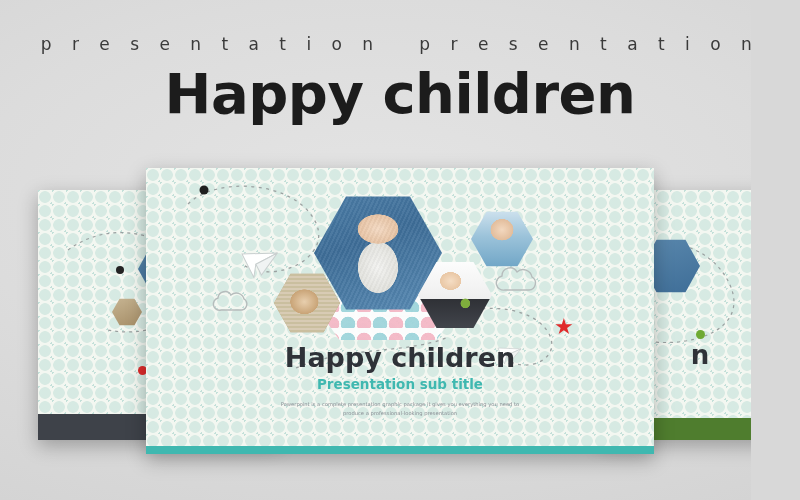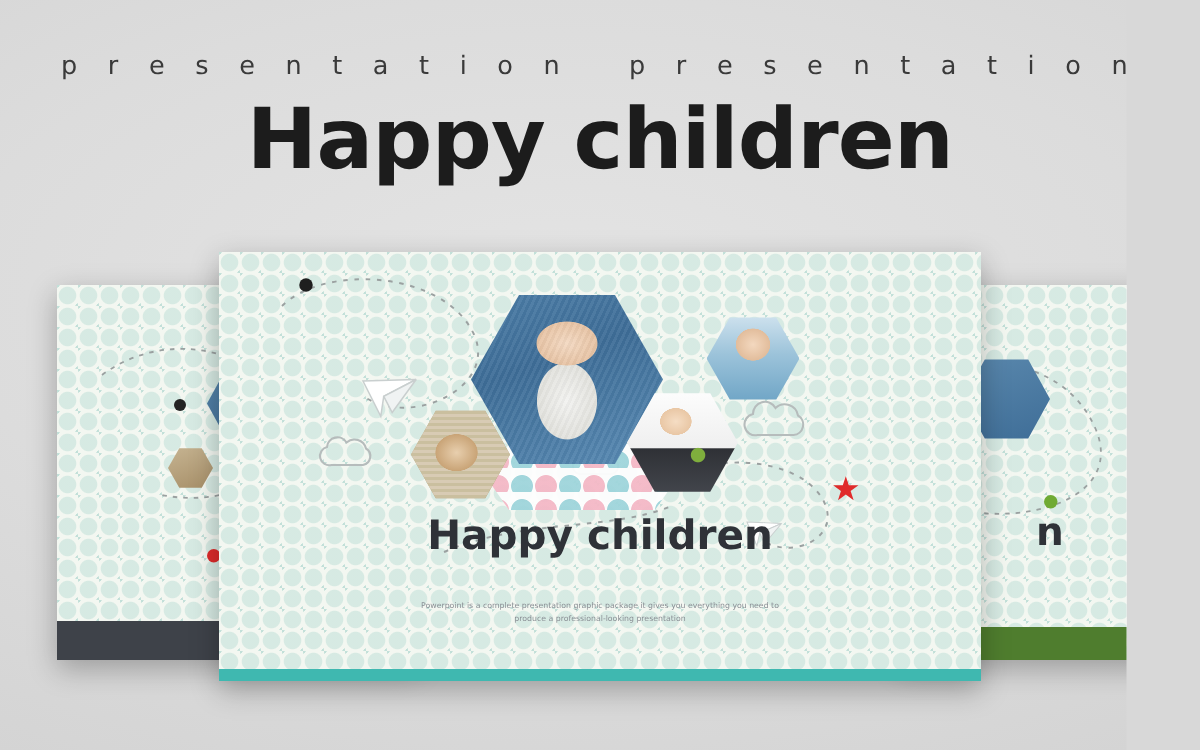--- a/index.html
+++ b/index.html
@@ -349,18 +349,19 @@
     <div class="hex" id="hex-mid">
       <div class="hex-inner"></div>
     </div>
     <div class="hex" id="hex-right">
       <div class="hex-inner"></div>
     </div>
 
     <div class="star" style="left:408px;top:148px;">★</div>
 
     <div class="slide-title">Happy children</div>
+    <div class="slide-sub">Presentation sub title</div>
     <div class="slide-body">Powerpoint is a complete presentation graphic package it gives you everything you need to produce a  professional-looking presentation</div>
 
     <div class="bottombar-teal"></div>
   </div>
 
 </div>
 
 </body></html>

